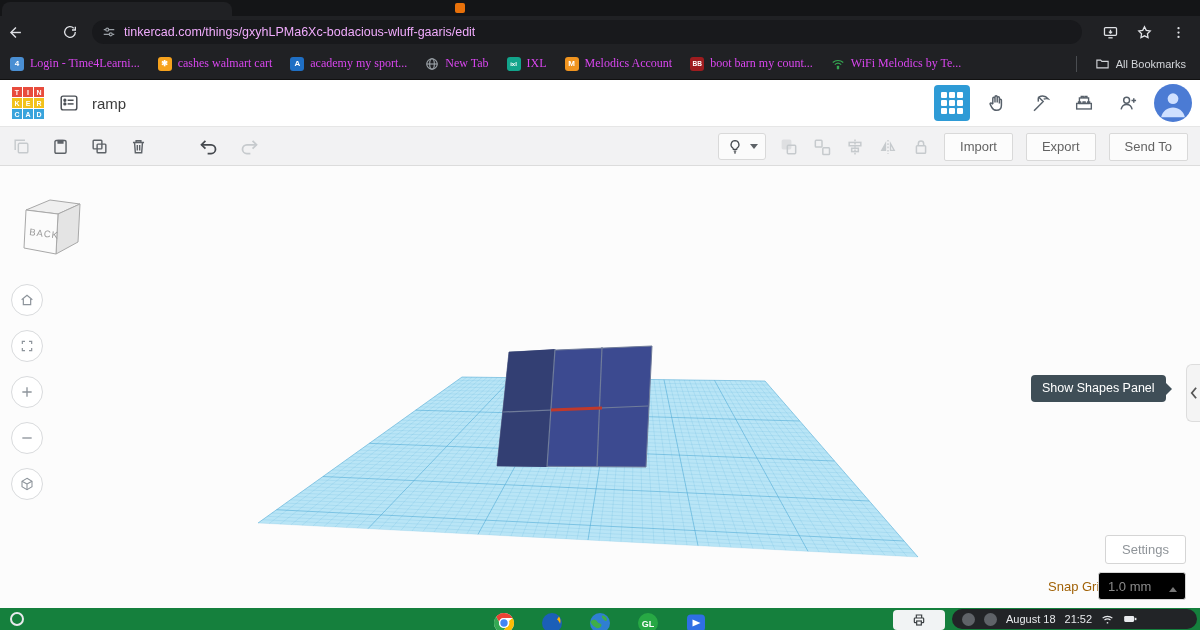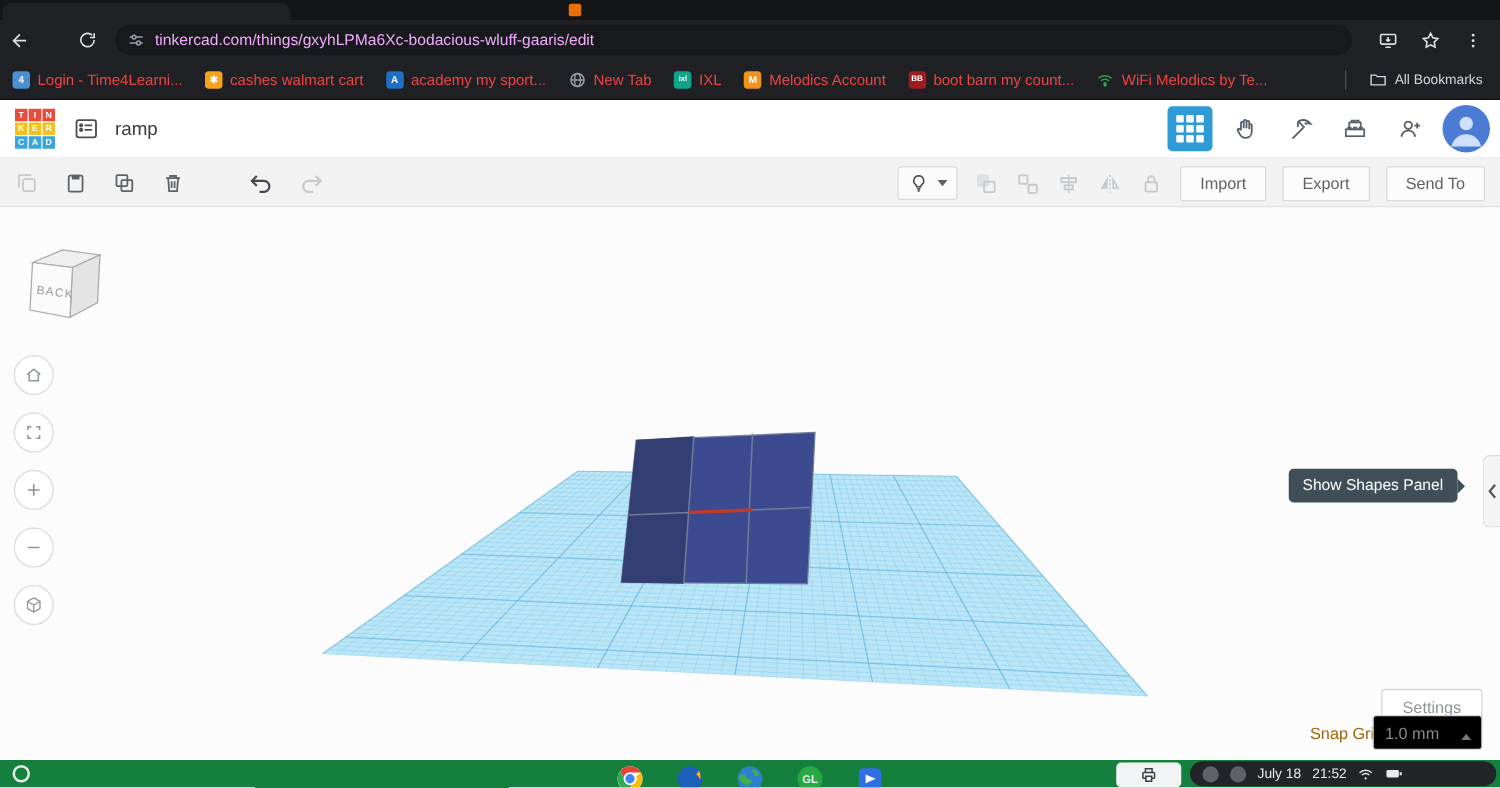--- a/index.html
+++ b/index.html
@@ -21,21 +21,21 @@
   .pill-ic { color:#9aa0a6; margin-right:8px; display:flex; }
   .right-ics { display:flex; align-items:center; gap:6px; padding-right:8px; }
 
   .bmbar { position:absolute; left:0; top:48px; width:1200px; height:32px; background:#202124;
            display:flex; align-items:center; padding:0 10px; gap:18px;
            border-bottom:1px solid #111; }
   .bm { display:flex; align-items:center; gap:6px; cursor:pointer; }
   .fav { width:14px; height:14px; border-radius:3px; display:flex; align-items:center; justify-content:center;
          color:#fff; font-weight:bold; font-size:8px; flex:0 0 auto; }
   .fav-plain { background:transparent !important; }
-  .bml { color:#ef4444; font-size:12px; white-space:nowrap; }
+  .bml { color:#d946ef; font-size:12px; white-space:nowrap;font-family:Liberation Serif, serif; }
   .bm-div { width:1px; height:16px; background:#4a4d51; margin-left:auto; }
   .allbm { display:flex; align-items:center; gap:6px; color:#d3d6da; font-size:11px; padding-right:4px; }
 
   
   .tc-header { position:absolute; left:0; top:80px; width:1200px; height:47px; background:#fff;
                border-bottom:1px solid #e6e6e6; display:flex; align-items:center; padding:0 8px; }
   .logo { display:grid; grid-template-columns:repeat(3,10px); grid-auto-rows:10px; gap:1px; margin-left:4px; }
   .logo span { color:#fff; font-size:7px; font-weight:bold; display:flex; align-items:center; justify-content:center; }
   .designs-btn { margin-left:14px; color:#4a4f55; display:flex; }
   .design-title { margin-left:12px; font-size:15px; color:#3b3b3b; }
@@ -76,21 +76,21 @@
   .tooltip { position:absolute; left:1031px; top:209px; height:27px; line-height:27px; padding:0 11px;
              background:#3f4e57; color:#fff; font-size:12.5px; border-radius:4px; white-space:nowrap; }
   .tooltip::after { content:""; position:absolute; right:-6px; top:50%; margin-top:-6px;
                     border:6px solid transparent; border-left-color:#3f4e57; border-right:0; }
   .panel-handle { position:absolute; left:1186px; top:198px; width:14px; height:58px;
                   background:#f4f4f4; border:1px solid #ddd; border-right:0; border-radius:6px 0 0 6px;
                   display:flex; align-items:center; justify-content:center; color:#555; }
 
   .settings-btn { position:absolute; left:1105px; top:369px; width:81px; height:29px; background:#fff;
                   border:1px solid #d5d5d5; border-radius:3px; color:#8f9499; font-size:13px;
-                  display:flex; align-items:center; justify-content:center;margin-top:16px; }
+                  display:flex; align-items:center; justify-content:center; }
   .snap-label { position:absolute; left:1048px; top:413px; font-size:13px; color:#a16207; }
   .snap-dd { position:absolute; left:1098px; top:406px; width:88px; height:28px; background:#000000;
              border:1px solid #d5d5d5; border-radius:3px; color:#8b8b8b; font-size:13px;
              display:flex; align-items:center; padding-left:9px; }
   .caret-up { position:absolute; right:8px; top:12px; width:0; height:0;
               border:4px solid transparent; border-bottom:5px solid #777; margin-top:-2px; }
 
   
   .shelf { position:absolute; left:0; top:608px; width:1200px; height:22px; background:#15803d; overflow:hidden; }
   .launcher { position:absolute; left:10px; top:4px; width:14px; height:14px; border:2px solid #e8eaed; border-radius:50%; }
@@ -599,21 +599,21 @@
     <span class="print-card">
       <svg width="16" height="16" viewBox="0 0 24 24" fill="none" stroke="currentColor" stroke-width="1.8">
           <rect x="5" y="9" width="14" height="7" rx="1"></rect>
           <path d="M8 9V4.5h8V9"></path>
           <rect x="8.5" y="13.5" width="7" height="6" fill="#f1f3f4"></rect>
         </svg>
     </span>
     <div class="status">
       <span class="status-dot"></span>
       <span class="status-dot"></span>
-      <span>July 18</span>
+      <span>August 18</span>
       <span>21:52</span>
       <span style="display:flex">
         <svg width="13" height="13" viewBox="0 0 24 24" fill="none" stroke="#e8eaed" stroke-width="2.2">
             <path d="M3 9.5a13.5 13.5 0 0 1 18 0"></path>
             <path d="M6.5 13a8.5 8.5 0 0 1 11 0"></path>
             <circle cx="12" cy="18" r="1.6" fill="#e8eaed" stroke="none"></circle>
           </svg>
       </span>
       <span style="display:flex">
         <svg width="14" height="12" viewBox="0 0 24 16">

